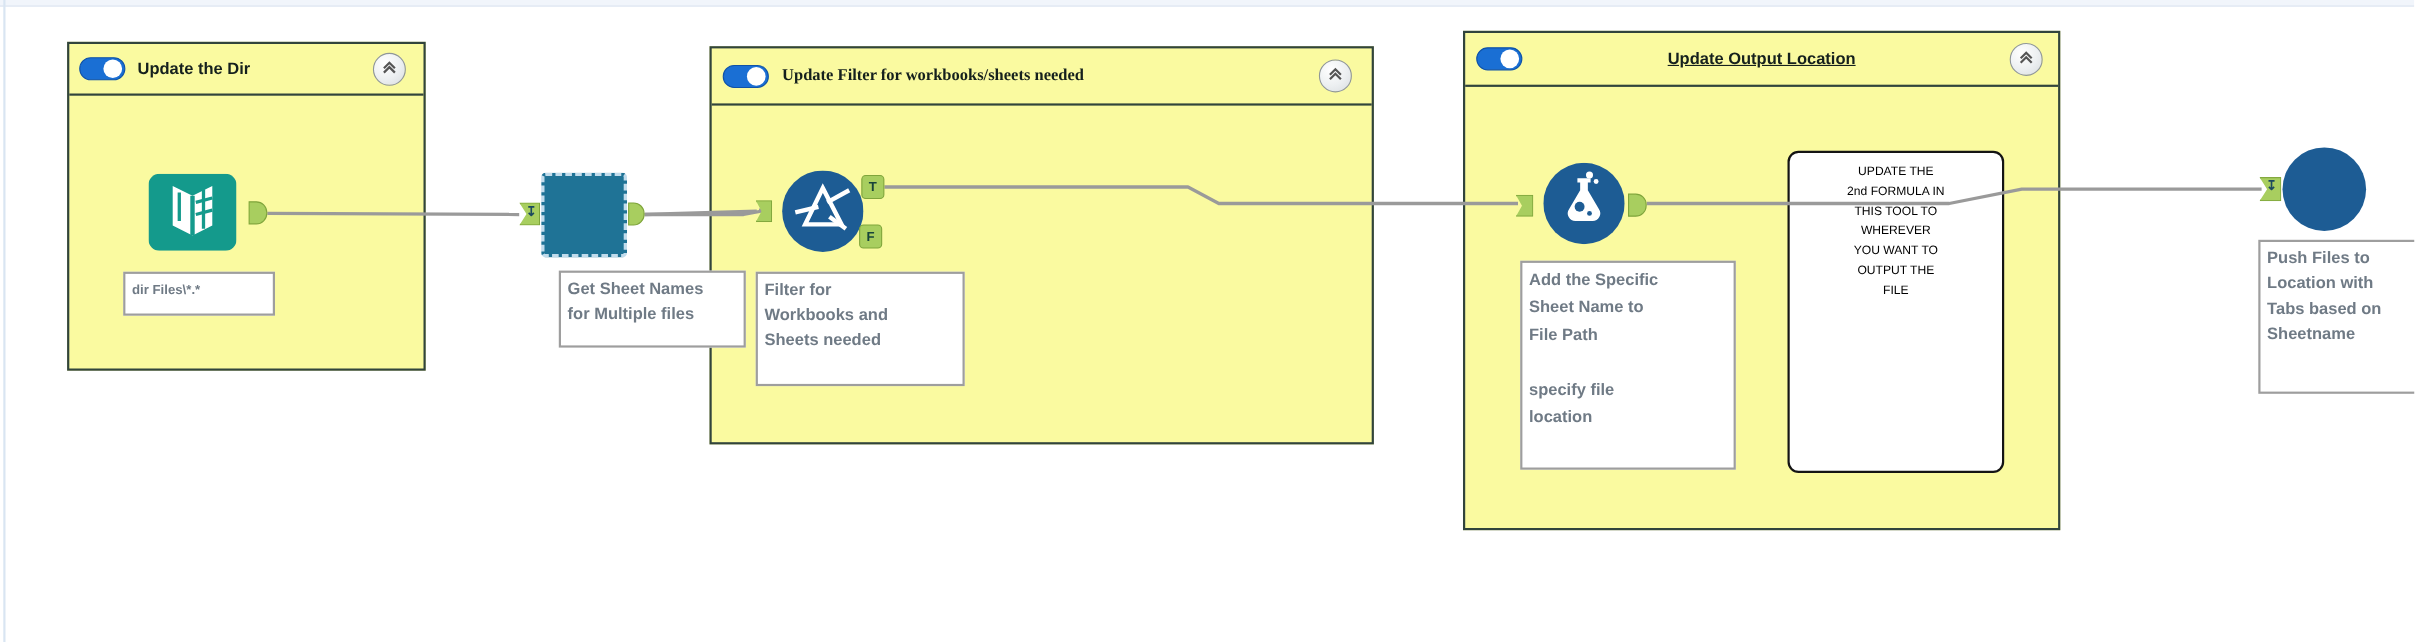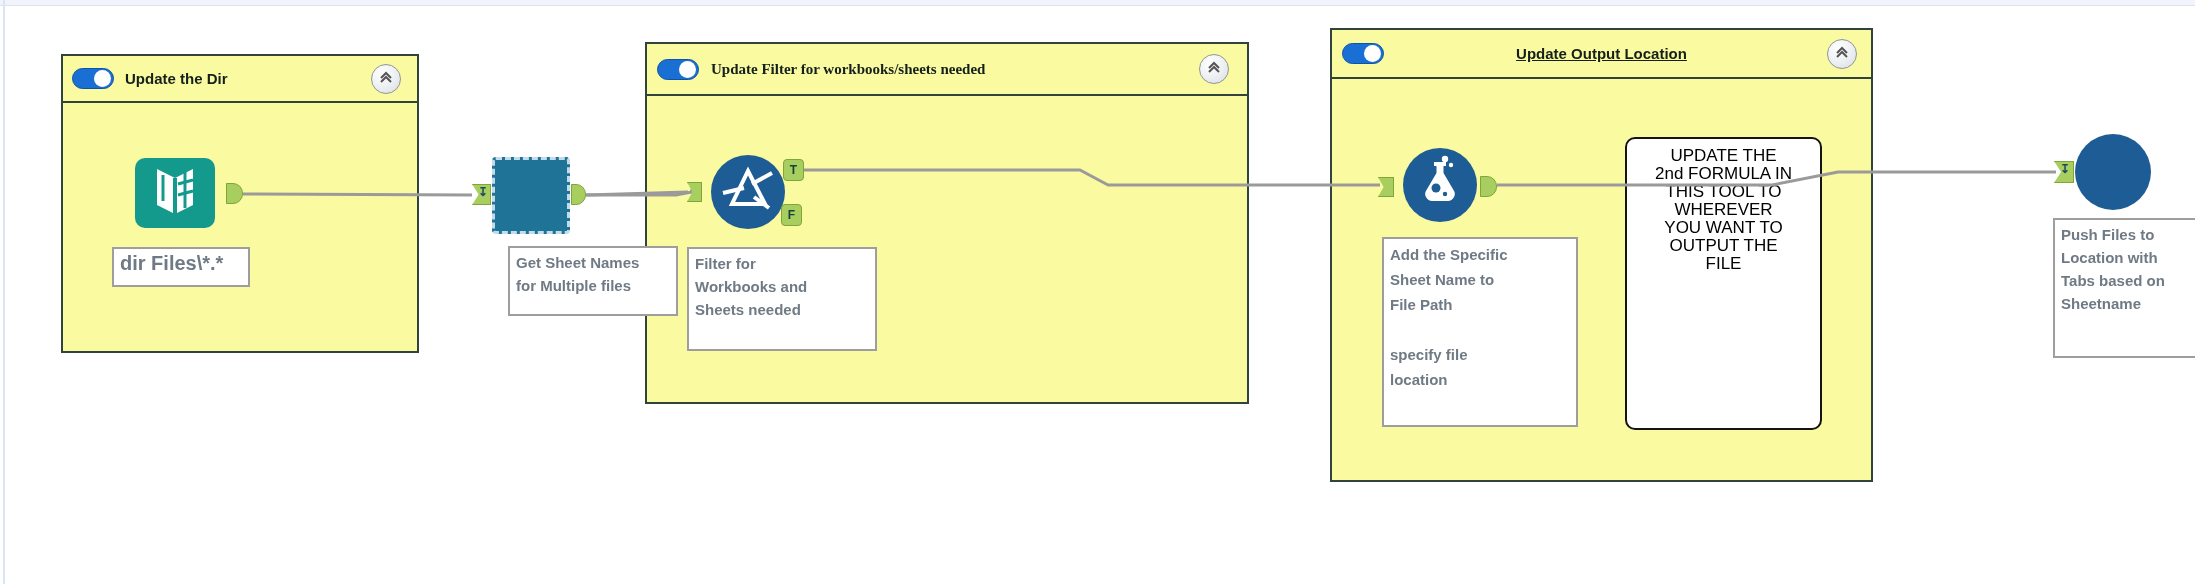--- a/index.html
+++ b/index.html
@@ -38,36 +38,36 @@
   .anchor.out{border-radius:0 10px 10px 0;}
   .anchor.in{clip-path:polygon(0 0,100% 0,100% 100%,0 100%,35% 50%);border:none;outline:1px solid #7fa53b;outline-offset:-1px;}
   .anchor.tf{border-radius:4px;display:flex;align-items:center;justify-content:center;
     font-size:12px;font-weight:bold;color:#17443a;}
   .macro-glyph{position:absolute;left:6px;top:2px;font-size:12px;font-weight:bold;color:#1c4a5e;line-height:1;}
 
   
   .annotation{position:absolute;z-index:2;background:#ffffff;border:2px solid #9e9e9e;
     color:#6f7a85;font-weight:bold;font-size:15px;line-height:23px;
     padding:3px 6px;white-space:pre-line;box-sizing:border-box;}
-  .annotation.big{font-size:20px;}
+  .annotation.big{font-size:12px;}
 
   
   .comment-box{position:absolute;z-index:2;background:#ffffff;border:2px solid #141414;border-radius:10px;
-    color:#000;font-size:17px;line-height:18px;text-align:center;padding:8px 16px;
+    color:#000;font-size:11px;line-height:18px;text-align:center;padding:8px 16px;
     white-space:pre-line;box-sizing:border-box;}
 </style>
 </head>
 <body>
 
 <div id="canvas">
 
   <div class="top-strip"></div>
   <div class="left-edge-line"></div>
 
-  <div class="container" style="left:61px;top:54px;width:358px;height:299px;">
+  <div class="container" style="left:61px;top:38px;width:326px;height:299px;">
     <div class="header" style="height:47px;padding-left:9px;">
       <div class="toggle">
           <div class="knob"></div>
         </div>
       <span class="ctitle" style="margin-left:11px;">Update the Dir</span>
       <div class="collapse-btn" style="right:16px;top:8px;">
         <svg width="18" height="18" viewBox="0 0 18 18">
           <path d="M4 12 L9 7 L14 12" fill="none" stroke="#555" stroke-width="2"></path>
           <path d="M4 8 L9 3 L14 8" fill="none" stroke="#555" stroke-width="2"></path>
         </svg>

